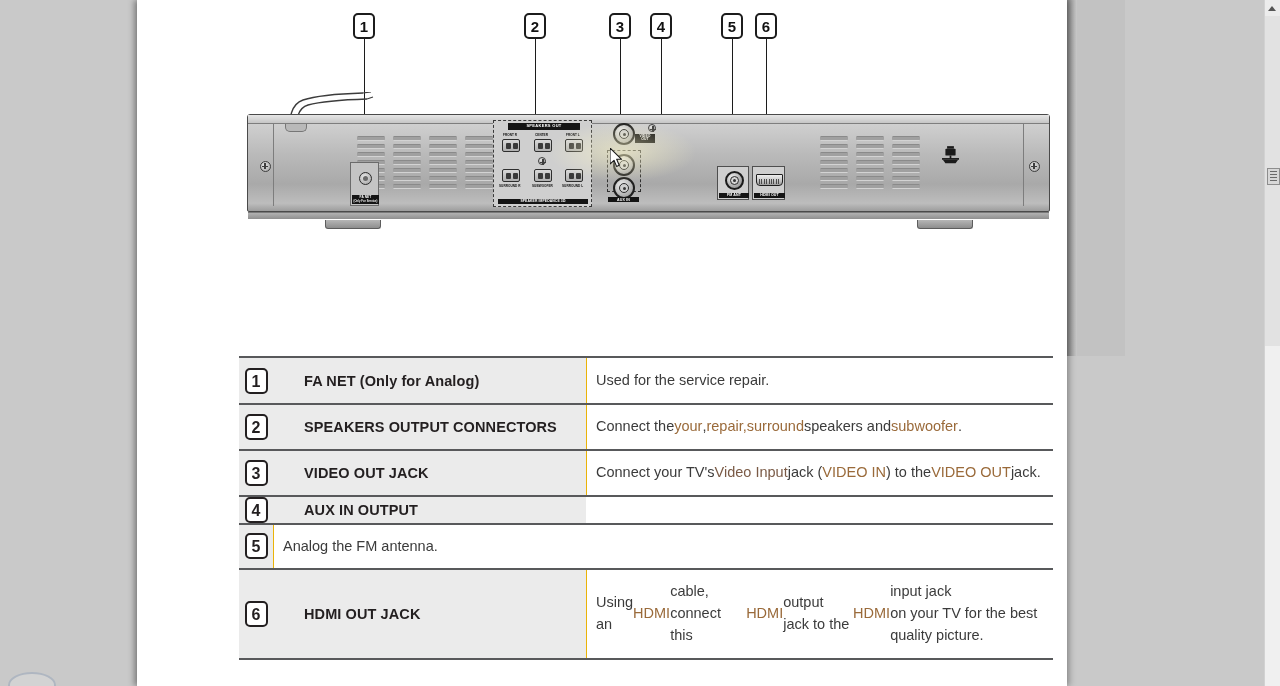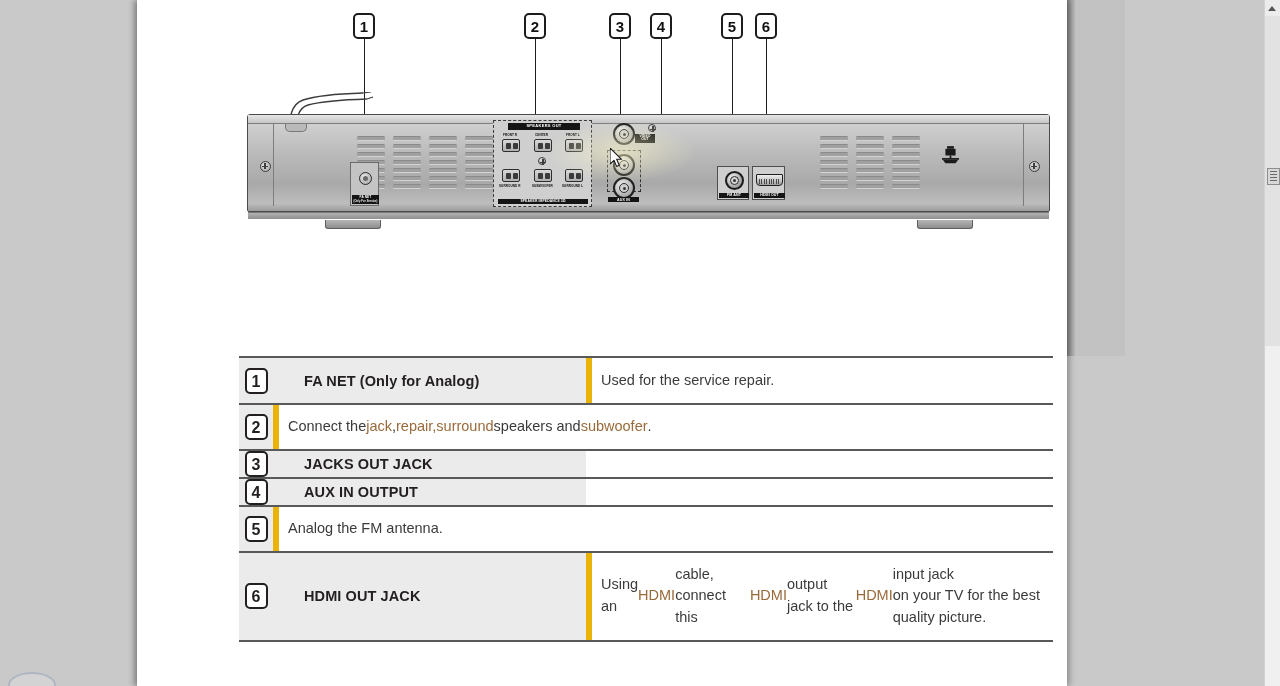--- a/index.html
+++ b/index.html
@@ -336,21 +336,21 @@
   .scol-desc {
     flex: 1;
     background: #ffffff;
     display: flex;
     align-items: center;
     padding: 11px 8px 11px 9px;
     box-sizing: border-box;
     font-size: 14.5px;
     color: #3b3b3b;
     line-height: 1.5;
-    border-left: 6px solid #eab308;
+    border-left: 1px solid #eab308;
   }
   .r1 .scol-num, .r1 .scol-name { min-height: 45px; }
   .hl { color: #9a6a3a; }
   .hl2 { color: #7a5a46; }
 </style>
 </head>
 <body>
 
 <div id="viewer">
 
@@ -567,28 +567,30 @@
           <div class="num-badge">1</div>
         </div>
         <div class="scol-name">FA NET (Only for Analog)</div>
         <div class="scol-desc">Used for the service repair.</div>
       </div>
 
       <div class="srow">
         <div class="scol-num">
           <div class="num-badge">2</div>
         </div>
-        <div class="scol-desc">Connect the <span class="hl">jack</span>, <span class="hl">repair,surround</span> speakers and <span class="hl">subwoofer</span>.</div>
+        <div class="scol-name">SPEAKERS OUTPUT CONNECTORS</div>
+        <div class="scol-desc">Connect the <span class="hl">your</span>, <span class="hl">repair,surround</span> speakers and <span class="hl">subwoofer</span>.</div>
       </div>
 
       <div class="srow">
         <div class="scol-num">
           <div class="num-badge">3</div>
         </div>
-        <div class="scol-name">JACKS OUT JACK</div>
+        <div class="scol-name">VIDEO OUT JACK</div>
+        <div class="scol-desc">Connect your TV's <span class="hl2">Video Input</span> jack (<span class="hl">VIDEO IN</span>) to the <span class="hl">VIDEO OUT</span> jack.</div>
       </div>
 
       <div class="srow">
         <div class="scol-num">
           <div class="num-badge">4</div>
         </div>
         <div class="scol-name">AUX IN OUTPUT</div>
       </div>
 
       <div class="srow">

